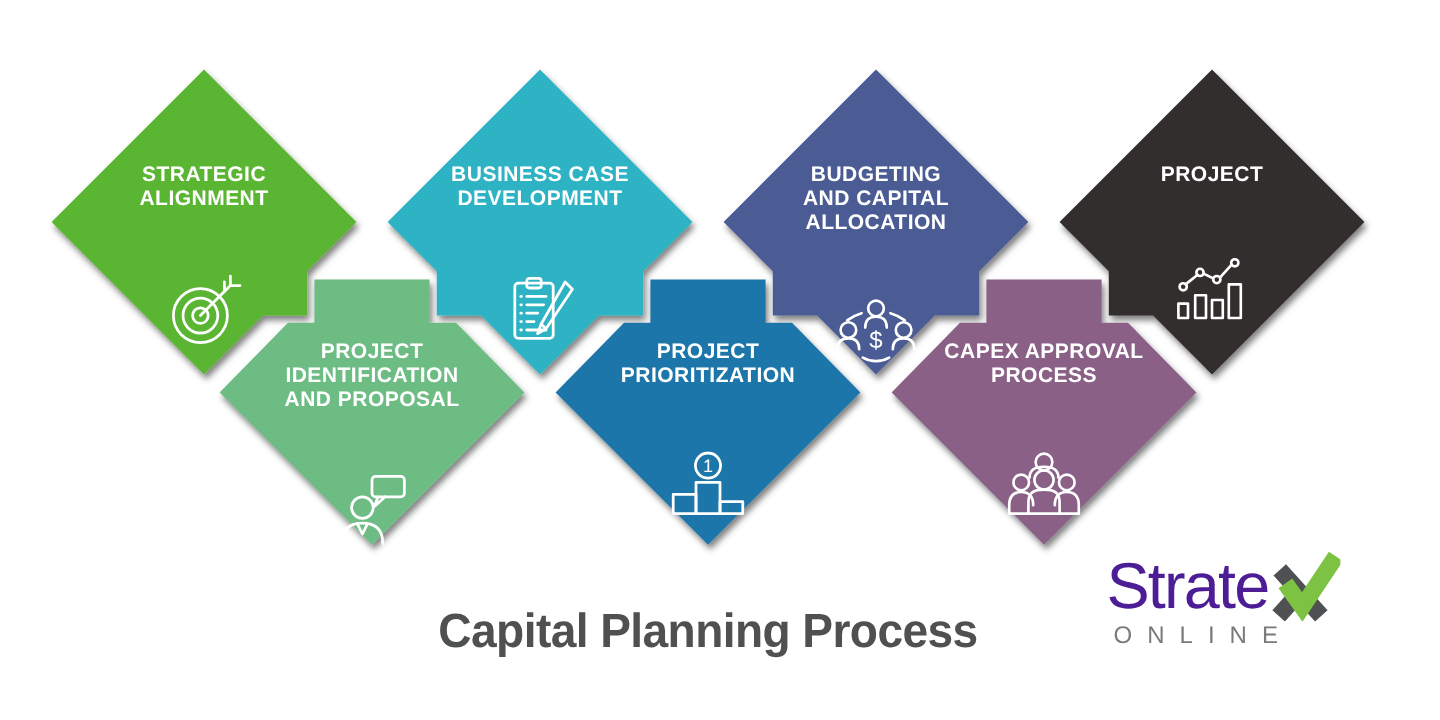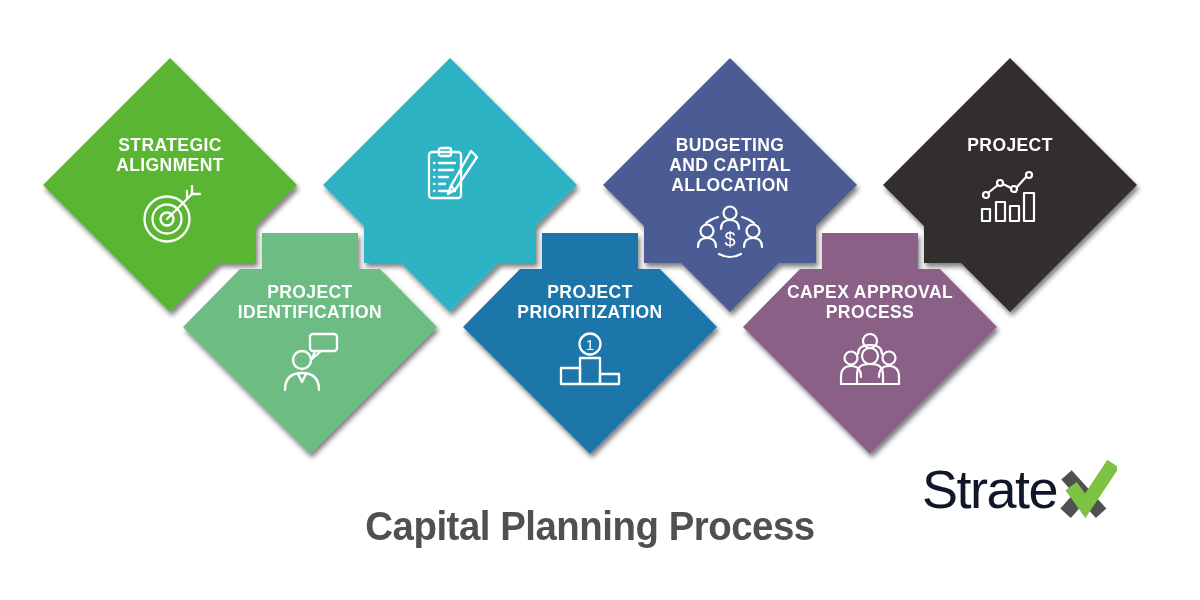--- a/index.html
+++ b/index.html
@@ -1,29 +1,29 @@
 <!DOCTYPE html>
 <html><head>
 <meta charset="utf-8">
 <style>
   html,body{margin:0;padding:0;background:#fff;}
   .canvas{position:relative;width:1200px;height:600px;background:#ffffff;overflow:hidden;
           font-family:"Liberation Sans", sans-serif;}
   .bg{position:absolute;left:0;top:0;width:1200px;height:600px;}
   .stage{position:absolute;width:220px;display:flex;flex-direction:column;align-items:center;
-         color:#fff;text-align:center;}
+         color:#fff;text-align:center;gap:44px;}
   .stage.top{top:136px}
   .stage.bottom{top:283px}
   .label{font-size:17.5px;font-weight:bold;line-height:1.13;letter-spacing:.4px;text-transform:uppercase;}
   .icon{margin-top:9px;}
   .title{position:absolute;left:590px;top:504px;transform:translateX(-50%) scaleX(.96);
          font-size:40px;font-weight:bold;color:#4f5052;white-space:nowrap;letter-spacing:-.5px;}
   .logo{position:absolute;left:922px;top:452px;width:200px;}
   .logo-row{display:flex;align-items:flex-end;height:64px;}
-  .logo-name{font-size:54px;font-weight:500;color:#0f172a;letter-spacing:-1.5px;line-height:1;}
+  .logo-name{font-size:54px;font-weight:500;color:#4c1d95;letter-spacing:-1.5px;line-height:1;}
   .logo-x{margin-left:2px;margin-bottom:-2px;}
   .logo-sub{margin-top:3px;font-size:20px;color:#797a7d;letter-spacing:12.5px;text-indent:6px;white-space:nowrap;}
   svg text{font-family:"Liberation Sans", sans-serif;}
 </style>
 </head>
 <body>
 
 <div class="canvas">
 
   <svg class="bg" viewBox="0 0 1200 600">
@@ -54,31 +54,36 @@
       <path d="M55 9 L55 1"></path>
       <path d="M55 9 L63 9"></path>
       <path d="M50 6 L50 14"></path>
     </svg>
   </div>
 
   <div class="stage bottom" style="left:200px">
     <div class="label">
       <div>PROJECT</div>
       <div>IDENTIFICATION</div>
+      <div>AND PROPOSAL</div>
     </div>
     <svg class="icon" width="66" height="60" viewBox="0 0 66 60" fill="none" stroke="#fff" stroke-width="2.3" stroke-linecap="round" stroke-linejoin="round">
       <rect x="33" y="2" width="27" height="17" rx="3"></rect>
       <path d="M44 19 L35 27 L38 19"></path>
       <circle cx="25" cy="28" r="9"></circle>
       <path d="M8 58 C8 45 15 41 25 41 C35 41 42 45 42 58"></path>
       <path d="M21 42 L25 50 L29 42"></path>
     </svg>
   </div>
 
   <div class="stage top" style="left:340px">
+    <div class="label">
+      <div>BUSINESS CASE</div>
+      <div>DEVELOPMENT</div>
+    </div>
     <svg class="icon" width="66" height="60" viewBox="0 0 66 60" fill="none" stroke="#fff" stroke-width="2.3" stroke-linecap="round" stroke-linejoin="round">
       <rect x="12" y="7" width="32" height="46" rx="3"></rect>
       <rect x="22" y="3" width="12" height="8" rx="2"></rect>
       <path d="M17 18 L17.5 18"></path>
         <line x1="22" y1="18" x2="38" y2="18"></line>
       <path d="M17 25 L17.5 25"></path>
         <line x1="22" y1="25" x2="36" y2="25"></line>
       <path d="M17 32 L17.5 32"></path>
         <line x1="22" y1="32" x2="31" y2="32"></line>
       <path d="M17 39 L17.5 39"></path>
@@ -166,15 +171,16 @@
 
   <div class="logo">
     <div class="logo-row">
       <span class="logo-name">Strate</span>
       <svg class="logo-x" width="58" height="60" viewBox="0 0 62 62" fill="none">
         <path d="M8 17 L45 58" stroke="#4f5052" stroke-width="15"></path>
         <path d="M7 58 L24 39" stroke="#4f5052" stroke-width="15"></path>
         <path d="M13 29 L28 50 L58 5" stroke="#7dc243" stroke-width="15"></path>
       </svg>
     </div>
+    <div class="logo-sub">ONLINE</div>
   </div>
 
 </div>
 
 </body></html>

